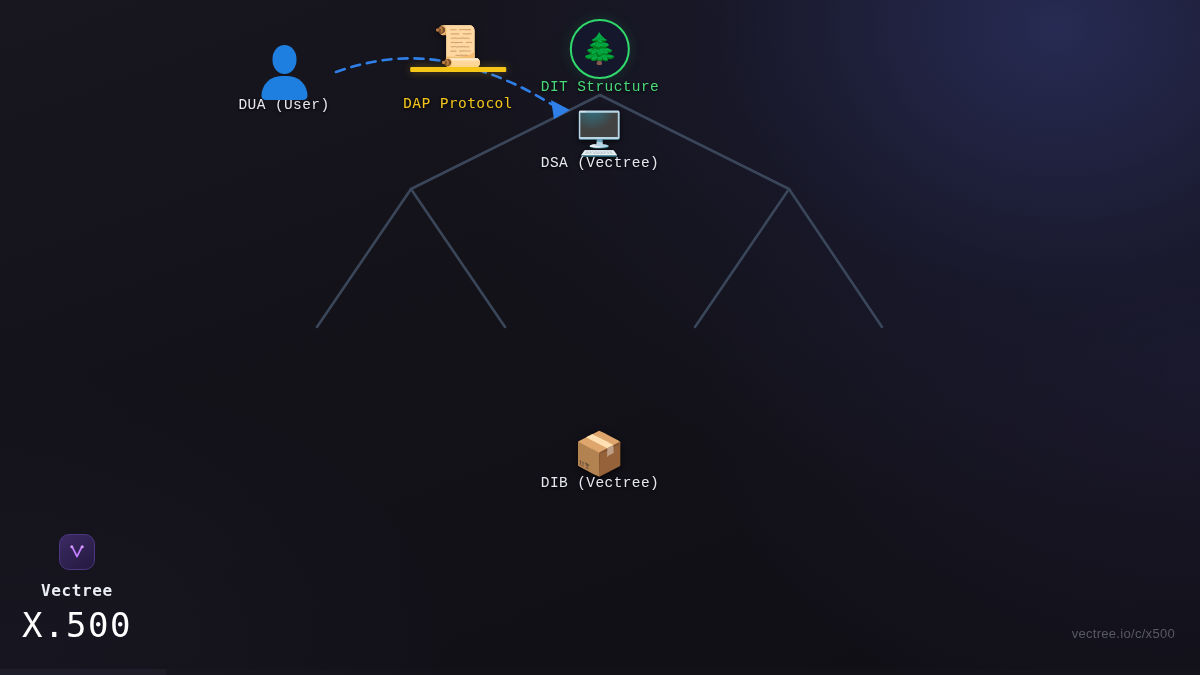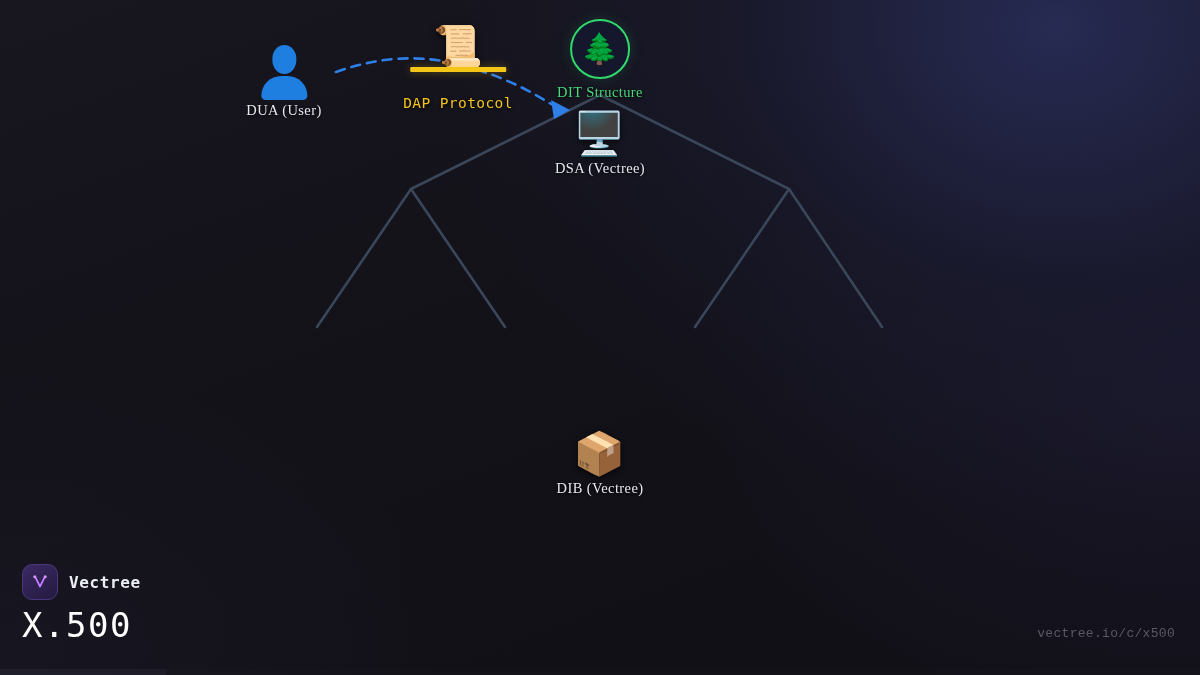--- a/index.html
+++ b/index.html
@@ -34,22 +34,21 @@
   .node {
     position: absolute;
     z-index: 5;
     display: flex;
     flex-direction: column;
     align-items: center;
     transform: translate(-50%, 0);
     white-space: nowrap;
   }
   .node-label {
-    margin-top: 5px;
-    font-family: Liberation Serif, serif;
+    font-family: Liberation Mono, monospace;
     font-size: 14.5px;
     letter-spacing: 0.4px;
     color: #e6e8ef;
     text-shadow: 0 1px 3px rgba(0,0,0,0.9);
   }
 
   
   .user-icon {
     position: relative;
     width: 50px;
@@ -128,20 +127,21 @@
   #brand {
     position: absolute;
     left: 22px;
     bottom: 33px;
     z-index: 10;
   }
   #brand-row {
     display: flex;
     align-items: center;
     gap: 11px;
+    flex-direction: column;
   }
   #brand-logo {
     width: 34px;
     height: 34px;
     border-radius: 10px;
     background: linear-gradient(145deg, #3b2a63 0%, #241a40 100%);
     border: 1px solid #4a3780;
     display: flex;
     align-items: center;
     justify-content: center;
@@ -160,21 +160,21 @@
     font-weight: normal;
     color: #ffffff;
     letter-spacing: 1.5px;
     line-height: 1;
   }
   #watermark {
     position: absolute;
     right: 25px;
     bottom: 34px;
     z-index: 10;
-    font-family: Liberation Mono, monospace;
+    font-family: Liberation Sans, sans-serif;
     font-size: 13px;
     color: #575a66;
     letter-spacing: 0.3px;
     margin-left: 12px;
   }
   #progress-track {
     position: absolute;
     left: 0;
     bottom: 0;
     width: 1200px;

